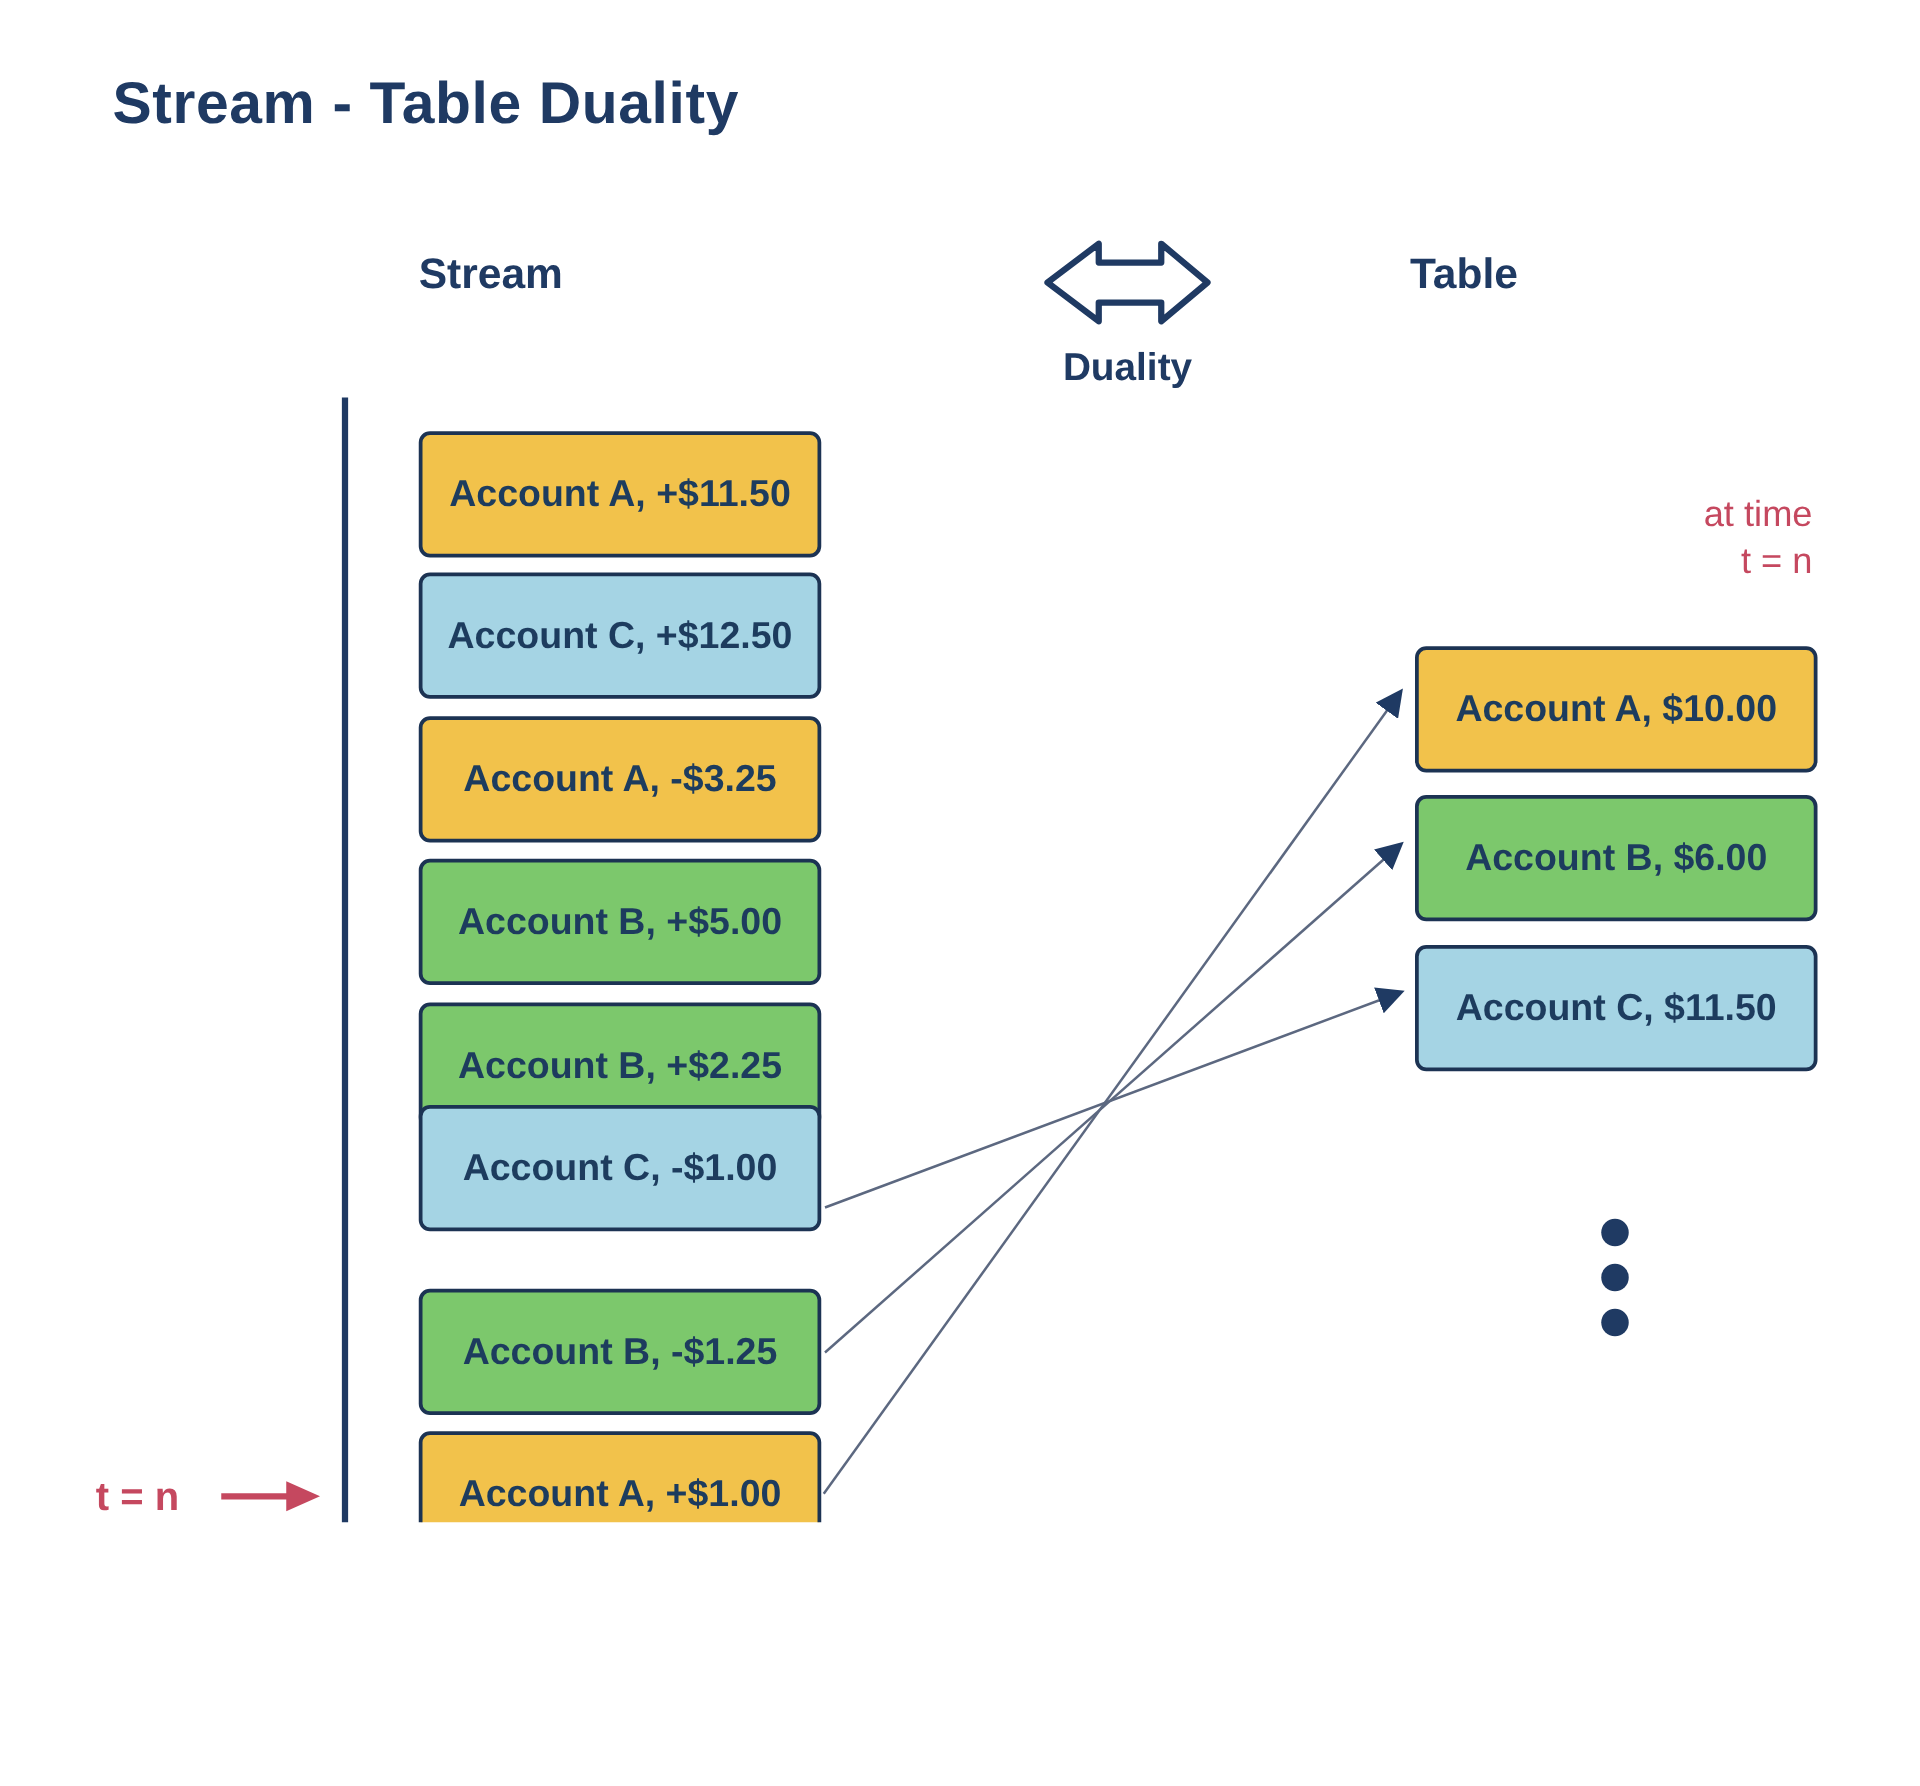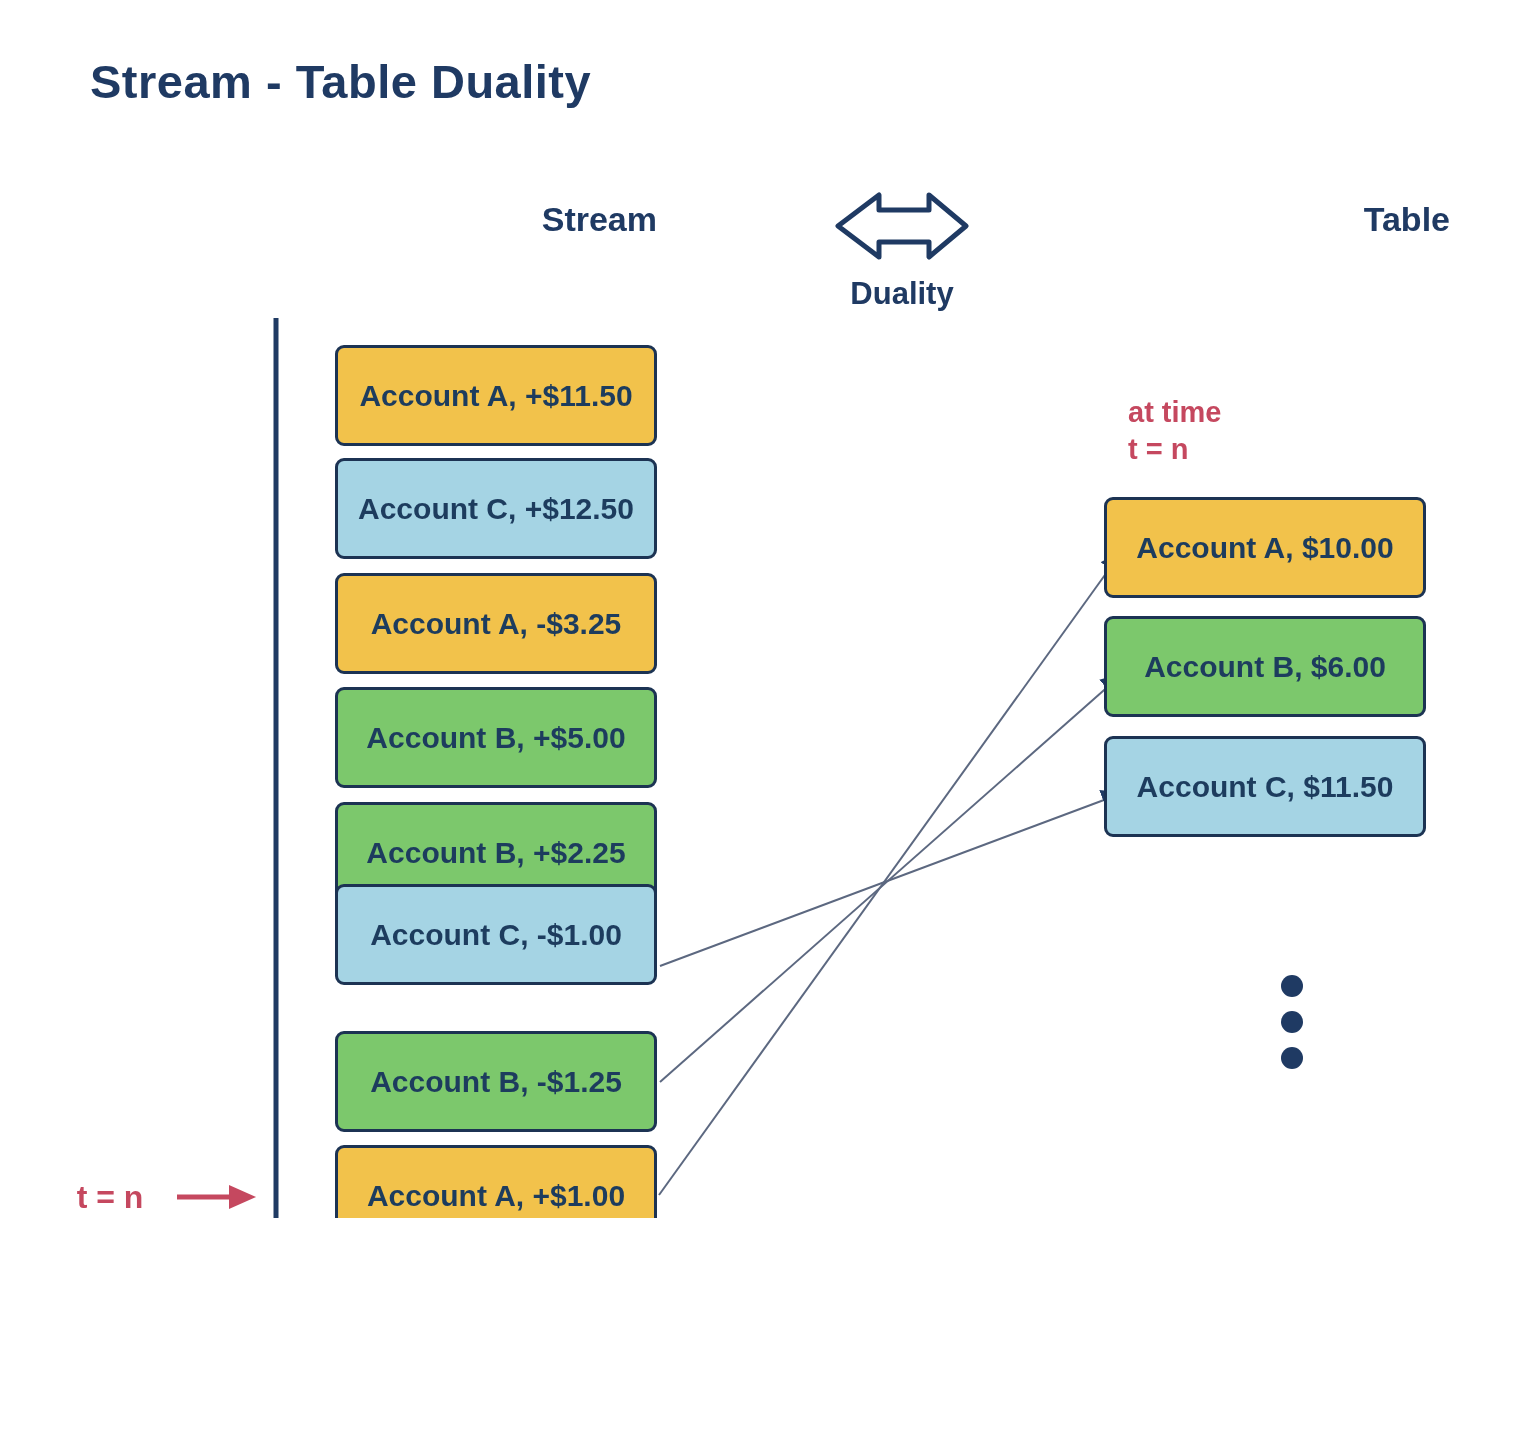--- a/index.html
+++ b/index.html
@@ -12,21 +12,21 @@
   }
   .abs{position:absolute;}
   #title{
     left:90px;top:54px;
     font-size:47px;font-weight:bold;
     color:var(--navy,#1F3A63);
     letter-spacing:0.5px;
   }
   .col-header{
     width:322px;top:200px;
-    text-align:right;
+    text-align:left;
     font-size:34px;font-weight:bold;
     color:var(--navy,#1F3A63);
   }
   #stream-header{left:335px;}
   #table-header{left:1128px;}
   #duality-icon{left:834px;top:191px;}
   #duality-label{
     left:821px;top:276px;width:162px;
     text-align:center;
     font-size:31px;font-weight:bold;
@@ -36,33 +36,33 @@
     position:absolute;
     left:335px;width:322px;height:101px;
     box-sizing:border-box;
     border:3px solid var(--border,#1C3353);
     border-radius:9px;
     display:flex;align-items:center;justify-content:center;
     font-size:30px;font-weight:bold;
     color:var(--boxtext,#1D3C5E);
     z-index:2;
   }
-  .tablecol{left:1104px;}
+  .tablecol{left:1132px;margin-top:20px;}
   .vyellow{background:var(--yellow,#F2C24B);}
   .vblue{background:var(--blue,#A5D4E4);}
   .vgreen{background:var(--green,#7CC86C);}
   .vmuted{
     background:var(--muted_fill,#F0F1F4);
     border:3px dotted var(--muted_border,#B6BCC4);
     color:var(--muted_text,#9AA0A8);
   }
   #at-time-note{
     left:1128px;top:394px;width:322px;
-    text-align:left;
-    font-size:29px;font-weight:bold;line-height:37px;
+    text-align:right;
+    font-size:29px;font-weight:normal;line-height:37px;
     color:var(--crimson,#C5485F);
   }
   #t-n-marker{
     left:55px;top:1179px;width:110px;
     text-align:center;
     font-size:32px;font-weight:bold;
     color:var(--crimson,#C5485F);
   }
   #time-label{
     left:221px;top:1334px;width:92px;

